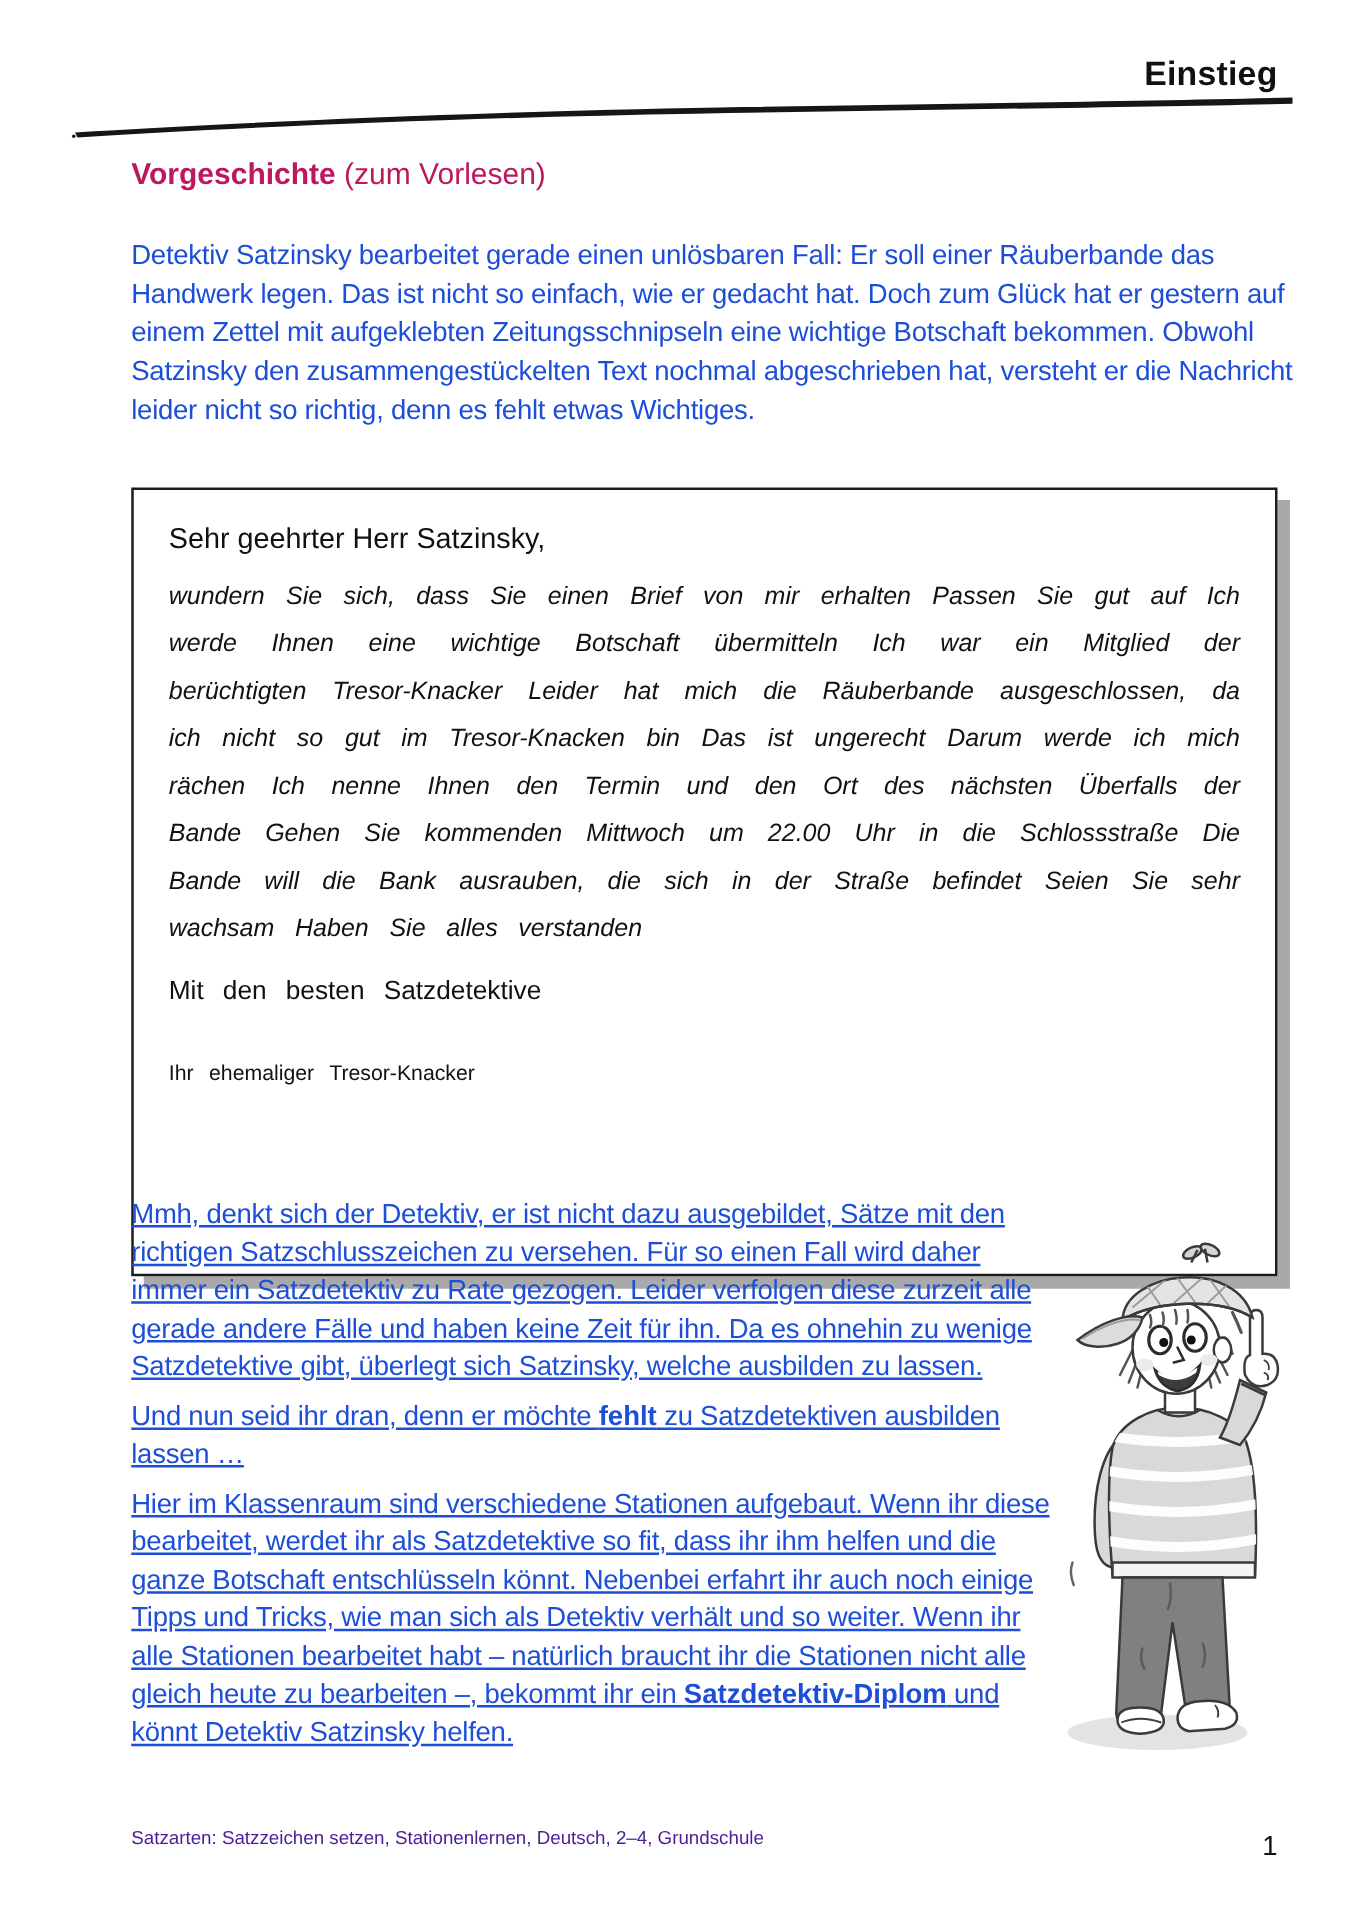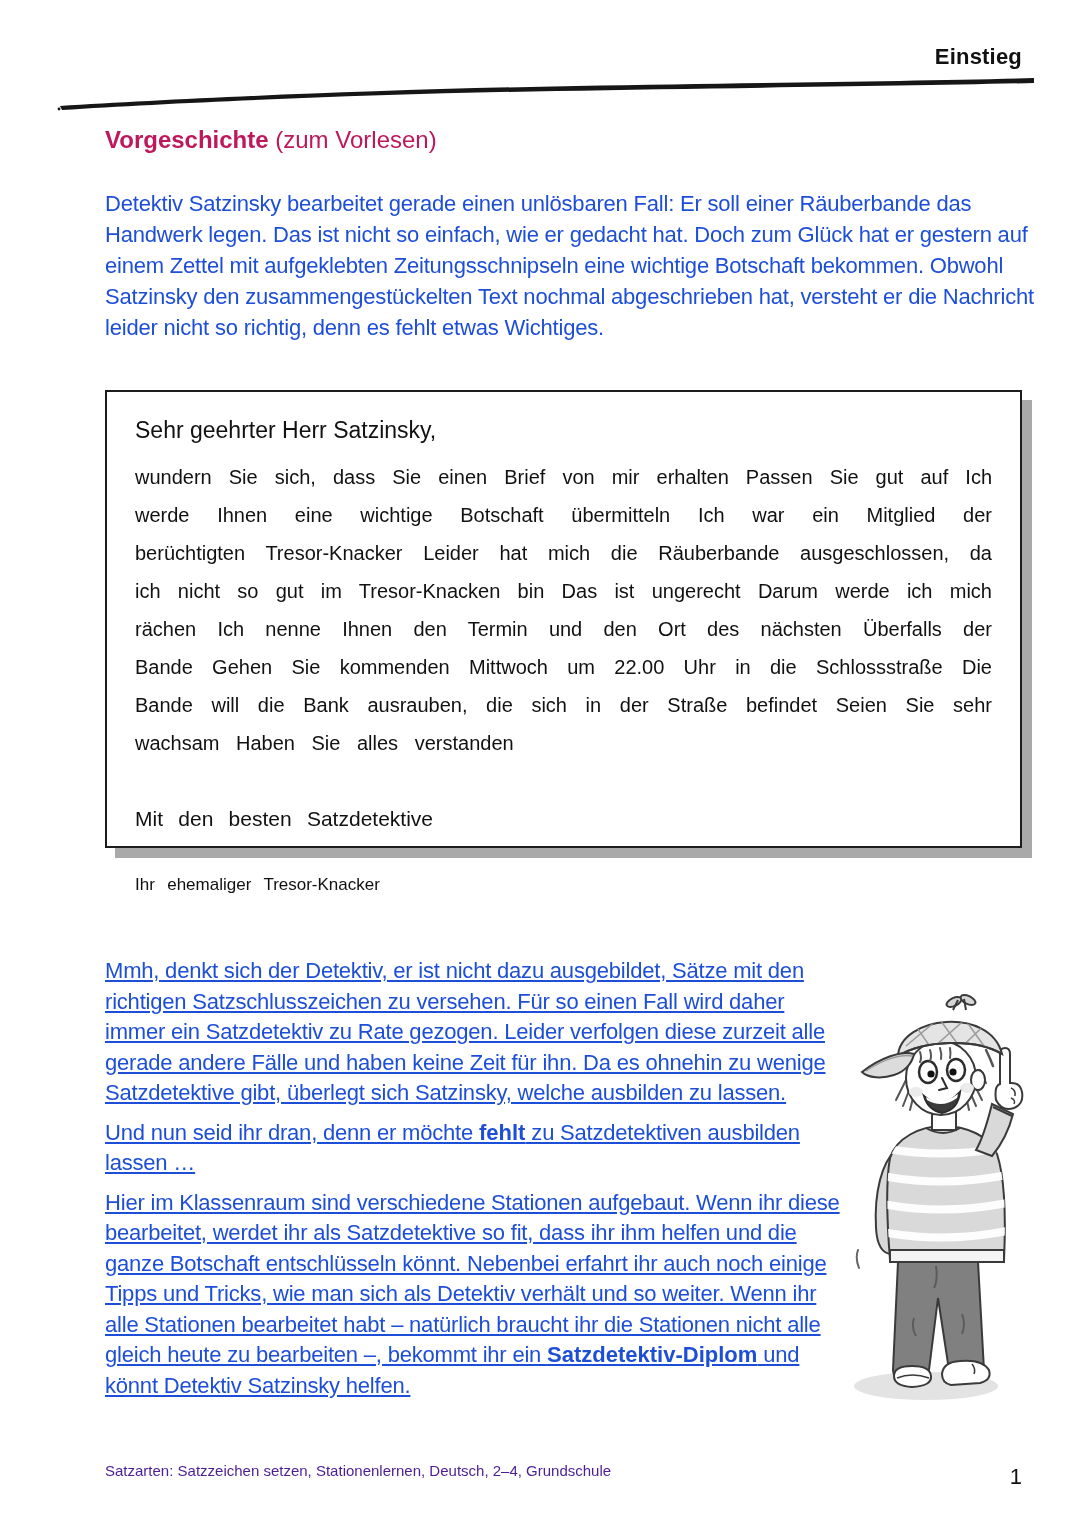--- a/index.html
+++ b/index.html
@@ -8,43 +8,44 @@
     position:relative;
     width:1085px; height:1536px;
     margin:0 auto;
     background:#ffffff;
     font-family:"Liberation Sans", sans-serif;
     color:#1a1a1a;
     overflow:hidden;
   }
   .section-label {
     position:absolute; top:44px; right:63px;
-    font-size:22px; font-weight:bold; color:#111;
+    font-size:27px; font-weight:bold; color:#111;
     letter-spacing:0.2px;
   }
   .brush-divider { position:absolute; top:74px; left:56px; width:982px; height:44px; }
   .doc-title { position:absolute; top:126px; left:105px; font-size:24px; color:#be185d; }
   .doc-title b { font-weight:bold; }
   .intro {
     position:absolute; top:188px; left:105px; width:934px;
     font-size:22px; line-height:31px; letter-spacing:-0.2px; color:#1d4ed8;
   }
   .letter-box {
-    position:absolute; top:390px; left:105px; width:917px; height:458px;
+    position:absolute; top:390px; left:105px; width:917px; height:631px;
     border:2px solid #1c1c1c;
     background:#ffffff;
     box-shadow:10px 10px 0 0 #a9a9a9;
     padding:18px 28px 16px 28px;
   }
   .hand { font-family:cursive, sans-serif; color:#111; }
   .letter-salutation { font-size:23px; line-height:40px; margin-bottom:8px; }
   .letter-body {
     font-size:20px; line-height:38px;
     text-align:justify; word-spacing:0.55em;
-    margin-bottom:38px;
+    margin-bottom:12px;
+    font-style:italic;
   }
   .letter-closing  { font-size:21px; line-height:38px; word-spacing:0.45em; margin-bottom:28px; }
   .letter-signature{ font-size:17px; line-height:38px; word-spacing:0.45em; }
   .lower {
     position:absolute; top:956px; left:105px; width:934px;
     font-size:22px; line-height:30.5px; letter-spacing:-0.2px; color:#1d4ed8;text-decoration:underline;
   }
   .lower p { margin:0 0 9px 0; }
   .lower b { font-weight:bold; letter-spacing:0; }
   .boy-figure {

